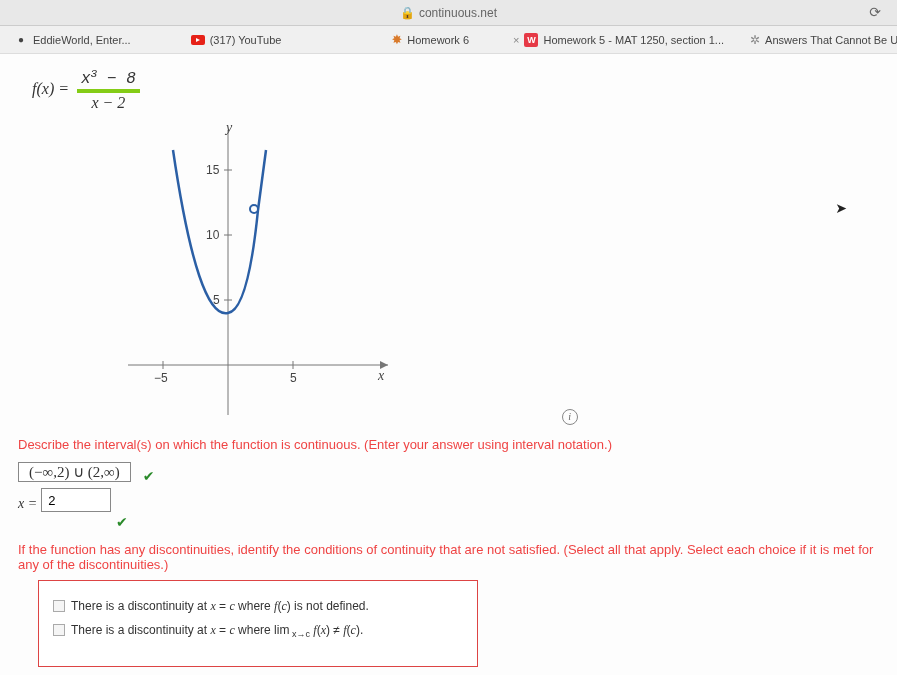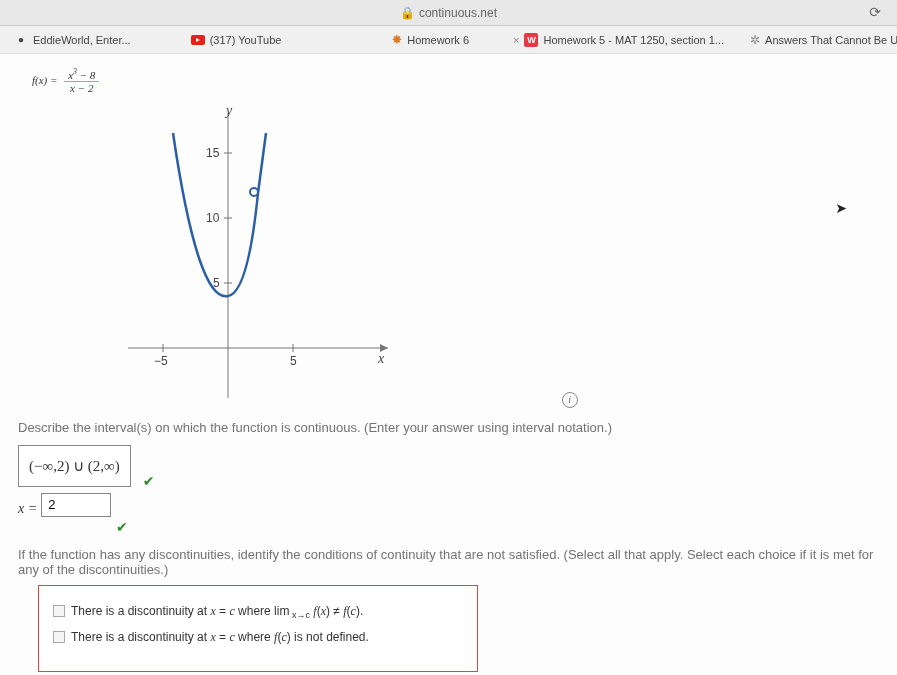--- a/index.html
+++ b/index.html
@@ -5,29 +5,29 @@
 * { box-sizing: border-box; margin: 0; padding: 0; }
 body { font-family: Arial, sans-serif; font-size: 13px; color: #333; background: #f5f5f5; width: 897px; }
 .url-bar { background: #e8e8e8; height: 26px; display: flex; align-items: center; justify-content: center; font-size: 12px; color: #666; border-bottom: 1px solid #ccc; }
 .url-bar .lock { margin-right: 4px; }
 .reload-btn { position: absolute; right: 16px; top: 4px; color: #666; font-size: 14px; }
 .bookmarks { background: #f0f0f0; height: 28px; display: flex; align-items: center; padding: 0 4px; font-size: 11px; color: #444; border-bottom: 1px solid #ddd; gap: 0; }
 .bookmark-item { display: flex; align-items: center; padding: 3px 10px; gap: 5px; cursor: pointer; border-radius: 3px; white-space: nowrap; }
 .bm-icon { width: 14px; height: 14px; display: inline-flex; align-items: center; justify-content: center; font-size: 10px; }
 .tab-close { color: #888; margin-left: 4px; }
 .content { background: #fdfdfd; padding: 10px 18px 20px 18px; min-height: 620px; }
-.formula { margin: 4px 0 8px 14px; font-family: "Times New Roman", serif; font-size: 11px; font-style: italic; }
+.formula { margin: 4px 0 8px 14px; font-family: "Times New Roman", serif; font-size: 16px; font-style: italic; }
 .frac { display: inline-block; vertical-align: middle; text-align: center; margin-left: 4px; }
-.frac .num { display: block; border-bottom: 1px solid #84cc16; padding: 0 4px; line-height: 1.1; }
+.frac .num { display: block; border-bottom: 4px solid #84cc16; padding: 0 4px; line-height: 1.1; font-family: Liberation Mono, monospace; }
 .frac .den { display: block; padding: 0 4px; line-height: 1.2; }
 .sup { font-size: 0.7em; vertical-align: super; }
 .graph-wrap { margin: 6px 0 12px 100px; }
 .info-icon { display: inline-block; width: 16px; height: 16px; border: 1px solid #888; border-radius: 50%; text-align: center; font-size: 10px; line-height: 14px; color: #666; margin-left: 160px; font-style: italic; font-family: serif; }
-.prompt { margin: 12px 0 8px 0; font-size: 13px; color: #737373; }
-.answer-box { display: inline-block; border: 1px solid #888; padding: 11px 10px; font-family: "Times New Roman", serif; font-size: 15px; background: #fff; margin: 2px 0; }
+.prompt { margin: 12px 0 8px 0; font-size: 13px; color: #ef4444; }
+.answer-box { display: inline-block; border: 1px solid #888; padding: 0 10px; font-family: "Times New Roman", serif; font-size: 15px; background: #fff; margin: 2px 0; }
 .check { color: #2a8a2a; margin-left: 8px; font-size: 14px; vertical-align: bottom; }
 .inline-row { display: flex; align-items: flex-end; gap: 4px; margin: 4px 0; }
 .x-eq { font-family: "Times New Roman", serif; font-style: italic; font-size: 14px; }
 .input-sm { width: 70px; height: 24px; border: 1px solid #888; padding: 2px 6px; font-size: 13px; background: #fff; }
 .choice-box { border: 1px solid #d44; padding: 10px 14px 18px 14px; margin: 8px 0 0 20px; width: 440px; position: relative; font-size: 12px; color: #333; background: #fff; }
 .choice-row { display: flex; align-items: flex-start; gap: 6px; margin: 7px 0; line-height: 1.4; }
 .choice-cb { width: 12px; height: 12px; border: 1px solid #aaa; background: #f5f5f5; flex-shrink: 0; margin-top: 2px; }
 .choice-text { font-family: Arial, sans-serif; }
 .choice-text .mi { font-style: italic; font-family: "Times New Roman", serif; }
 .lim-sub { font-size: 9px; vertical-align: sub; }
@@ -114,23 +114,23 @@
     <span class="x-eq">x =</span>
     <input class="input-sm" value="2" style="">
   </div>
   <div style="margin-left:90px;margin-top:-2px"><span class="check">✔</span></div>
 
   <div class="prompt">If the function has any discontinuities, identify the conditions of continuity that are not satisfied. (Select all that apply. Select each choice if it is met for any of the discontinuities.)</div>
 
   <div class="choice-box">
     <div class="choice-row">
       <span class="choice-cb"></span>
-      <span class="choice-text">There is a discontinuity at <span class="mi">x</span> = <span class="mi">c</span> where lim<span class="lim-sub"> x→c</span> <span class="mi">f</span>(<span class="mi">x</span>) ≠ <span class="mi">f</span>(<span class="mi">c</span>).</span>
+      <span class="choice-text">There is a discontinuity at <span class="mi">x</span> = <span class="mi">c</span> where <span class="mi">f</span>(<span class="mi">c</span>) is not defined.</span>
     </div>
     <div class="choice-row">
       <span class="choice-cb"></span>
-      <span class="choice-text">There is a discontinuity at <span class="mi">x</span> = <span class="mi">c</span> where <span class="mi">f</span>(<span class="mi">c</span>) is not defined.</span>
+      <span class="choice-text">There is a discontinuity at <span class="mi">x</span> = <span class="mi">c</span> where lim<span class="lim-sub"> x→c</span> <span class="mi">f</span>(<span class="mi">x</span>) ≠ <span class="mi">f</span>(<span class="mi">c</span>).</span>
     </div>
 
   </div>
 
   <span class="cursor-arrow">➤</span>
 </div>
 
 </body></html>

